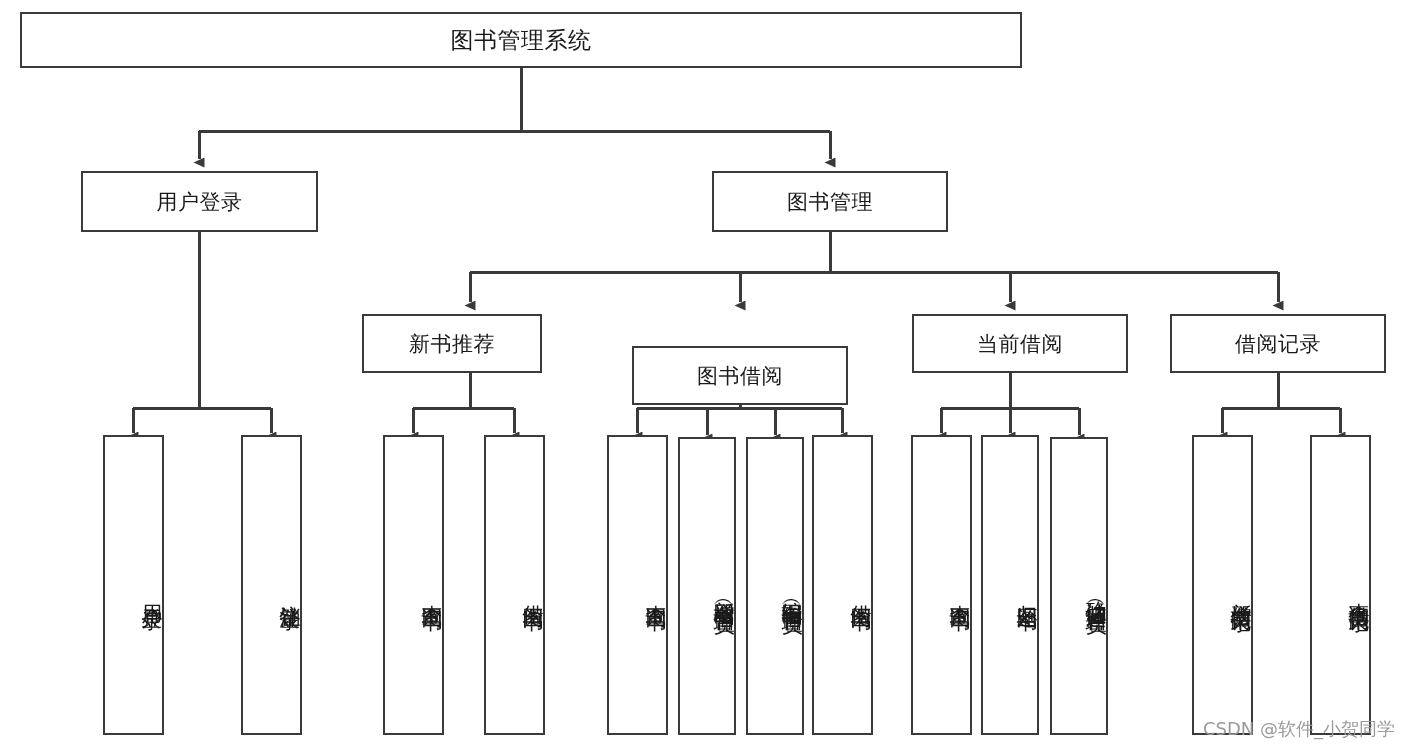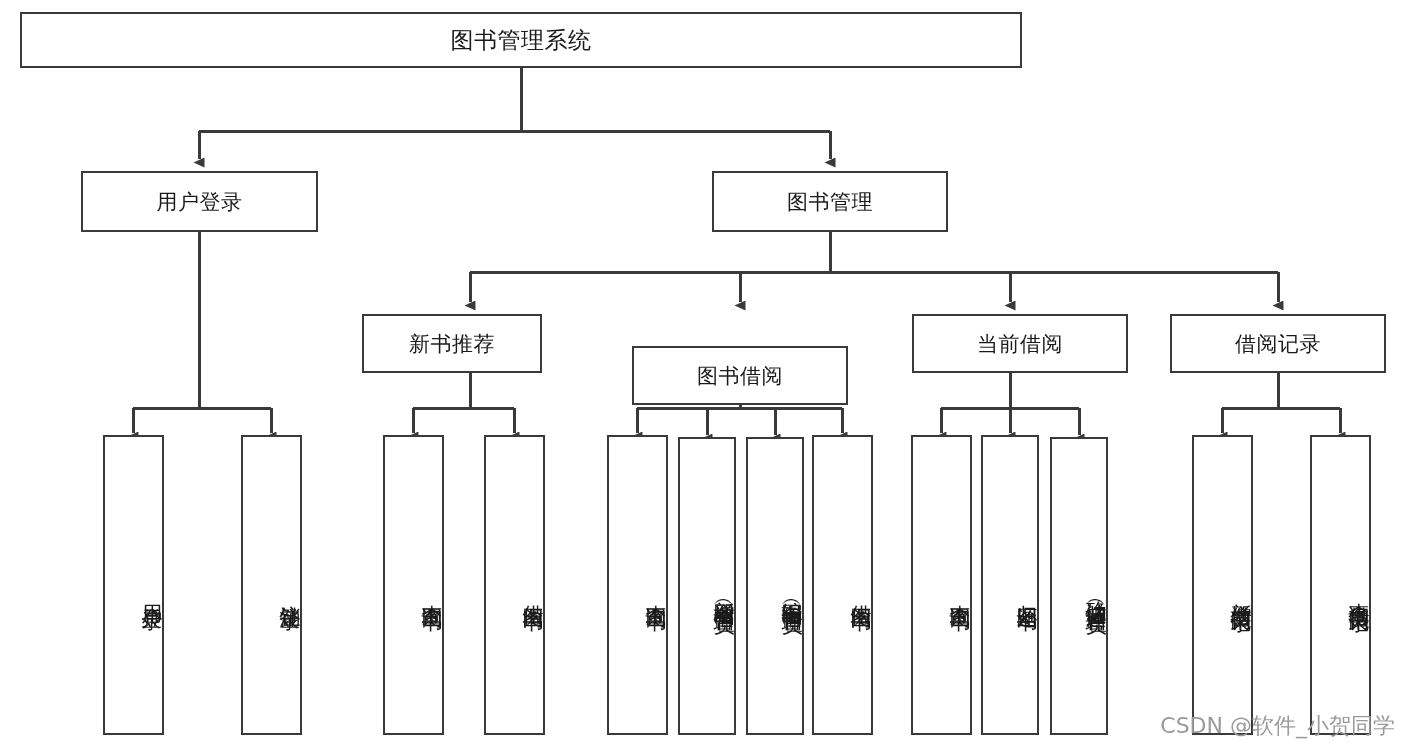--- a/index.html
+++ b/index.html
@@ -55,21 +55,21 @@
     white-space: nowrap;
   }
   .node.root {
     font-size: 23px;
     justify-content: center;
   }
   #watermark {
     position: absolute;
     right: 10px;
     bottom: 6px;
-    font-size: 22px;
+    font-size: 18px;
     color: #9a9a9a;
     white-space: nowrap;
     pointer-events: none;
     margin-left: 11px;
   }
 </style>
 </head>
 <body>
 
 <div id="canvas">

